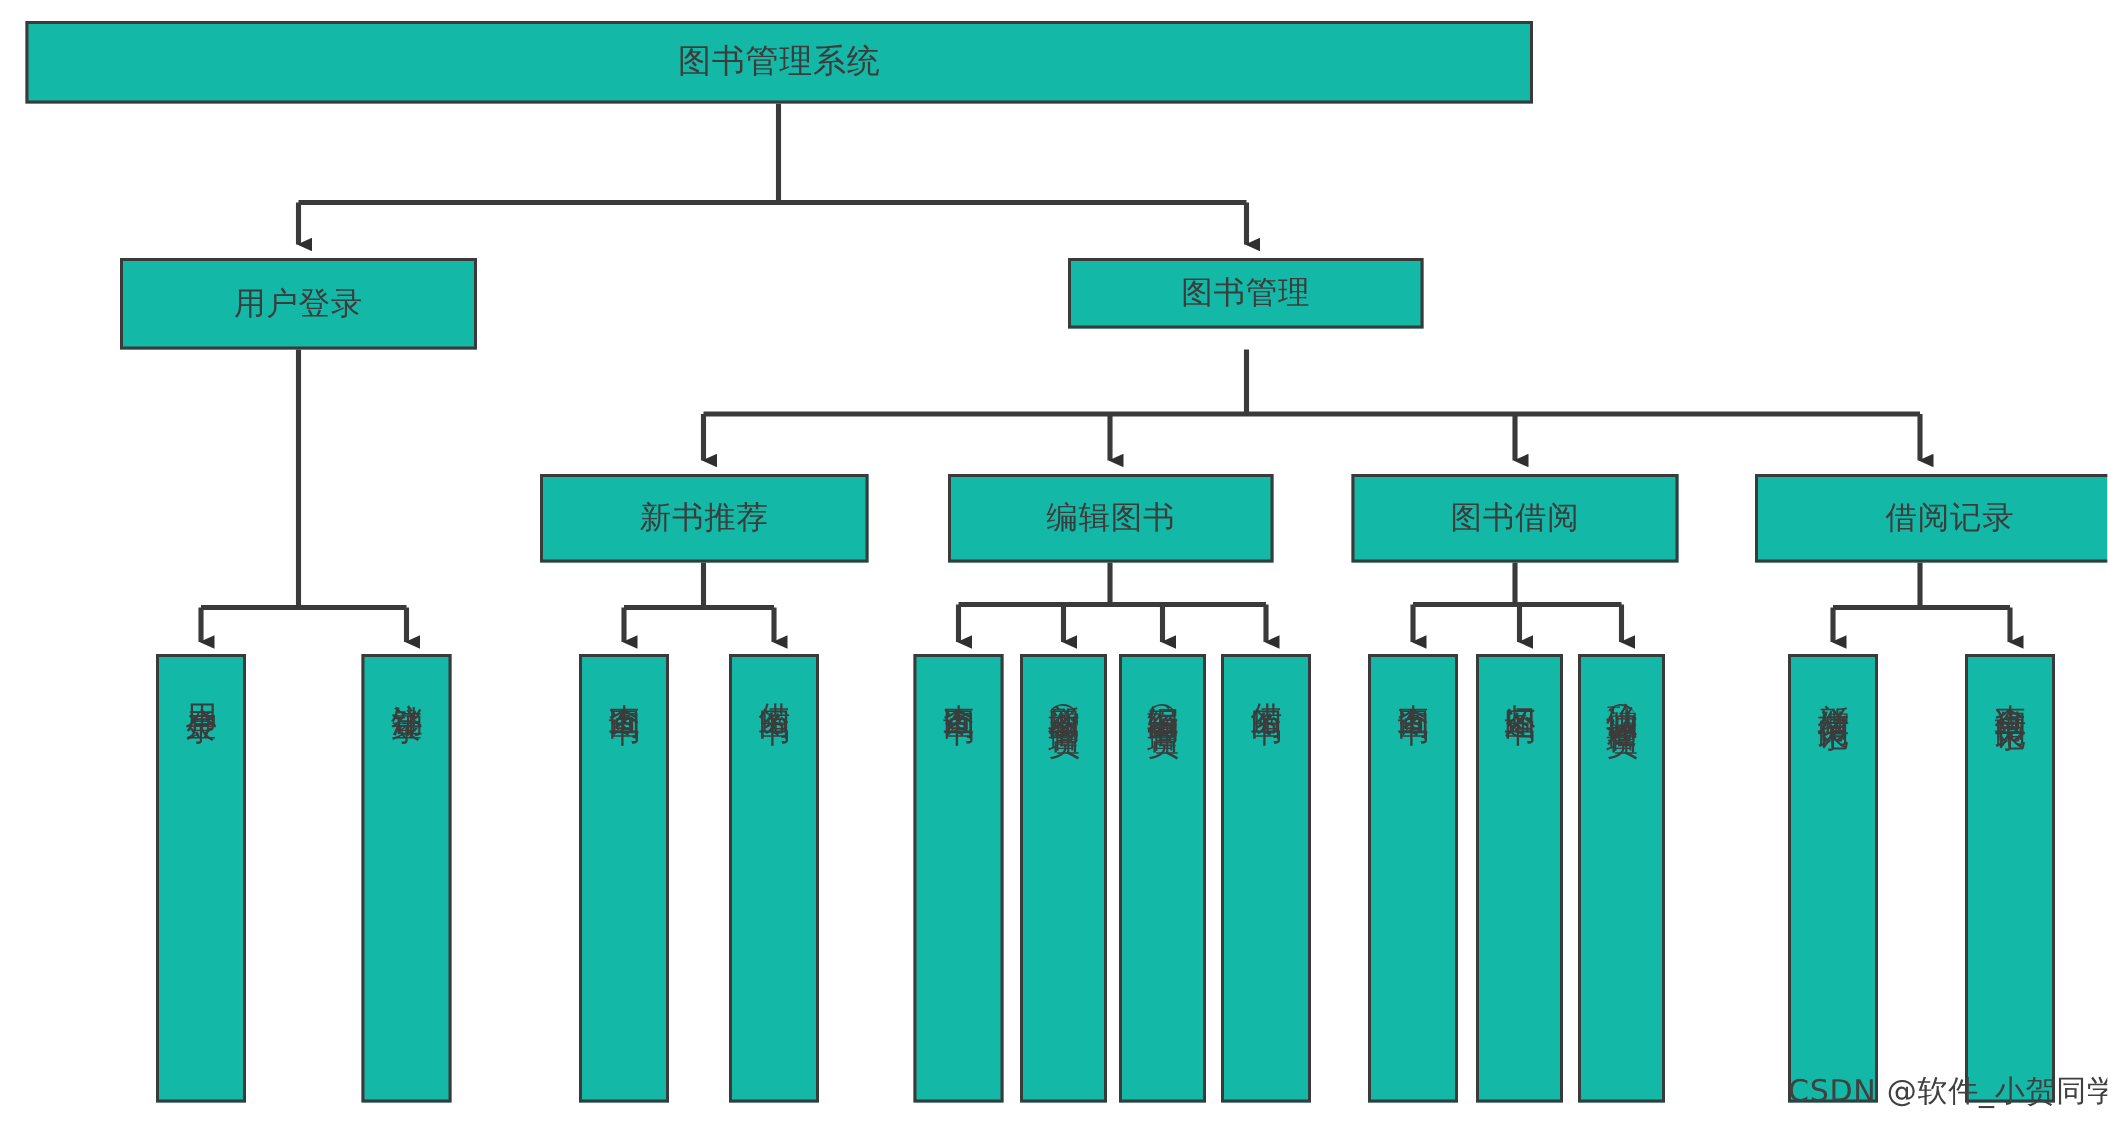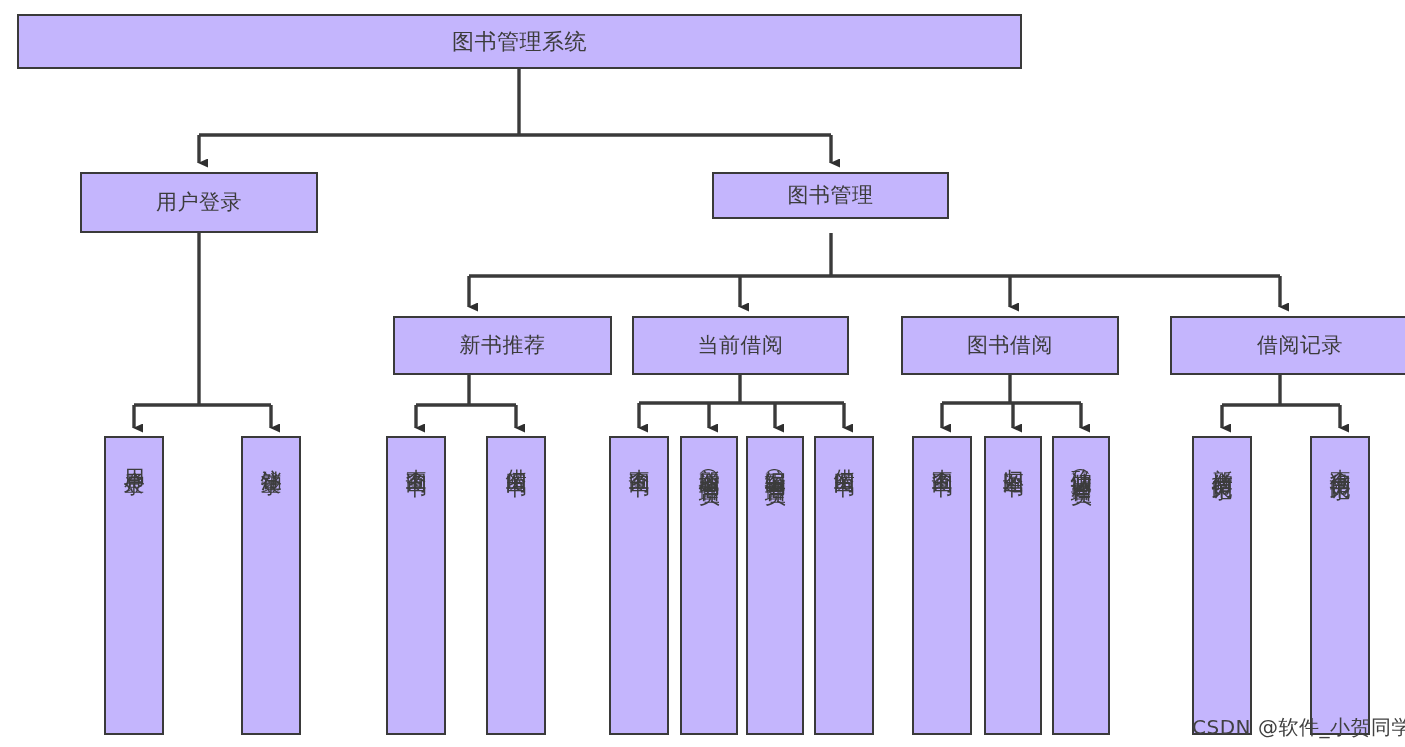--- a/index.html
+++ b/index.html
@@ -22,21 +22,21 @@
     position: absolute;
     left: 0;
     top: 0;
     width: 1405px;
     height: 747px;
     pointer-events: none;
   }
   .node {
     position: absolute;
     box-sizing: border-box;
-    background: #c4b5fd;
+    background: #14b8a6;
     border: 2px solid #3a3a3a;
     display: flex;
     align-items: center;
     justify-content: center;
     color: #3c3c3c;
   }
   .node-label {
     display: block;
     text-align: center;
     line-height: 1.18;
@@ -132,26 +132,26 @@
   </div>
 
   <div class="node horizontal" style="left:80px; top:172px; width:238px; height:61px;">
     <span class="node-label">用户登录</span>
   </div>
 
   <div class="node horizontal" style="left:712px; top:172px; width:237px; height:47px;">
     <span class="node-label">图书管理</span>
   </div>
 
-  <div class="node horizontal" style="left:360px; top:316px; width:219px; height:59px;margin-left:33px;">
+  <div class="node horizontal" style="left:360px; top:316px; width:219px; height:59px;">
     <span class="node-label">新书推荐</span>
   </div>
 
   <div class="node horizontal" style="left:632px; top:316px; width:217px; height:59px;">
-    <span class="node-label">当前借阅</span>
+    <span class="node-label">编辑图书</span>
   </div>
 
   <div class="node horizontal" style="left:901px; top:316px; width:218px; height:59px;">
     <span class="node-label">图书借阅</span>
   </div>
 
   <div class="node horizontal" style="left:1170px; top:316px; width:260px; height:59px;">
     <span class="node-label">借阅记录</span>
   </div>
 

